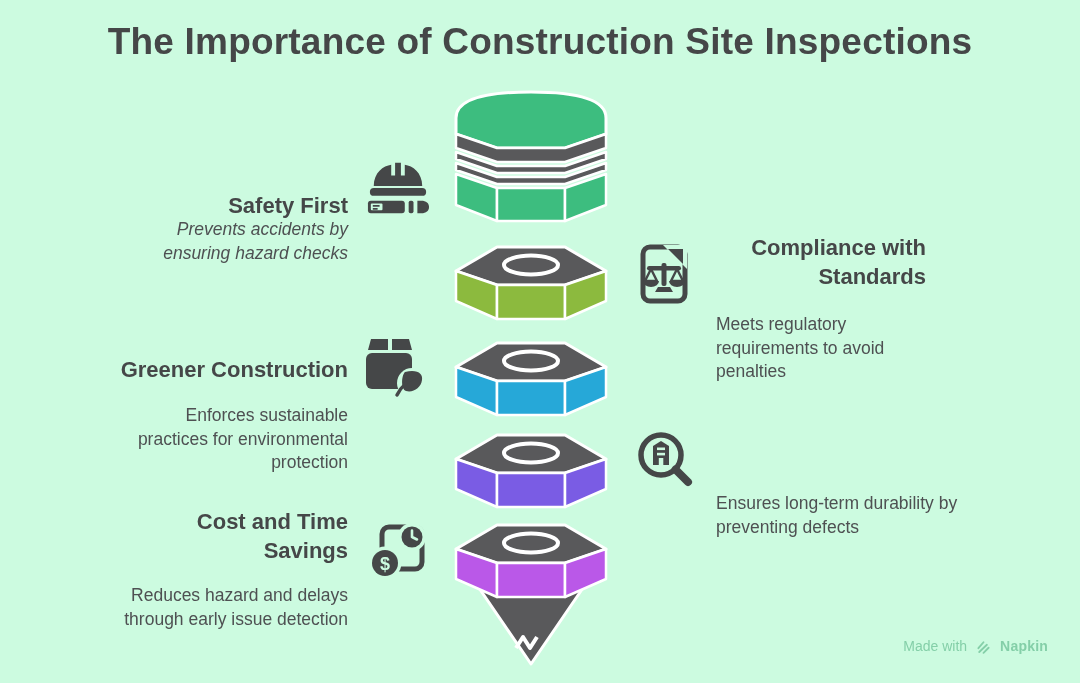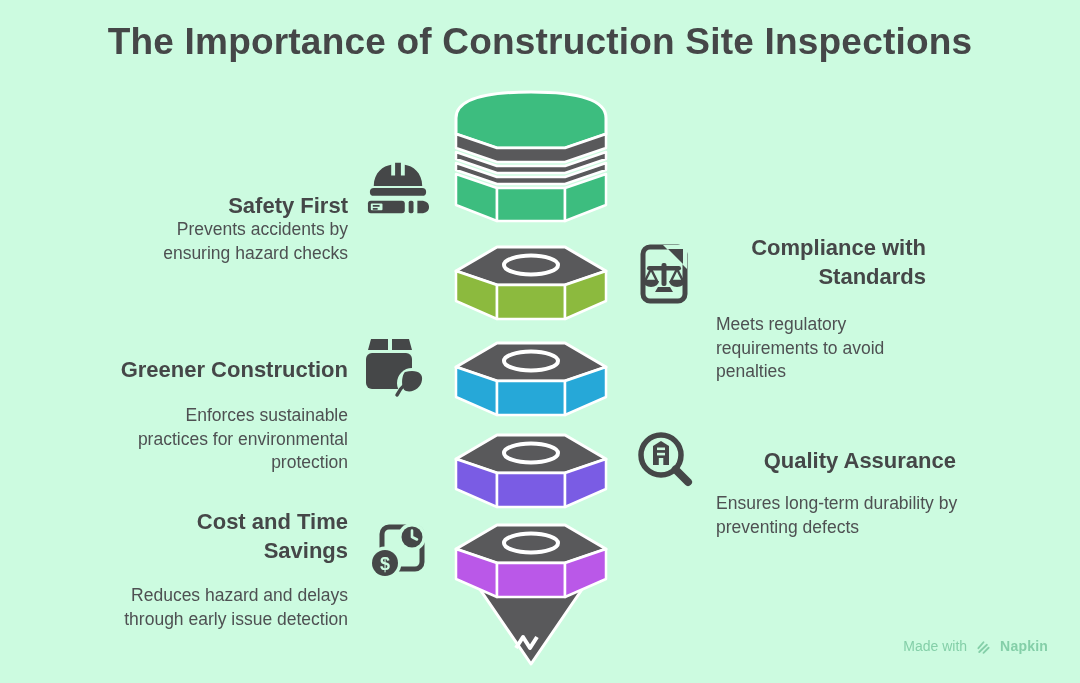--- a/index.html
+++ b/index.html
@@ -85,21 +85,21 @@
     <g transform="translate(0,427)">
       <path class="f-gray ol" d="M4,34 L45,10 L113,10 L154,34 L113,48 L45,48 Z"></path>
       <ellipse cx="79" cy="28" rx="27" ry="9.5" fill="none" stroke="#ffffff" stroke-width="4"></ellipse>
       <path class="f-nut4 ol2" d="M4,34 L45,48 L45,82 L4,64 Z"></path>
       <path class="f-nut4 ol2" d="M45,48 L113,48 L113,82 L45,82 Z"></path>
       <path class="f-nut4 ol2" d="M113,48 L154,34 L154,64 L113,82 Z"></path>
     </g>
   </svg>
 
   <div class="heading ta-r" style="left:88px; top:176px; width:260px;margin-top:16px;">Safety First</div>
-  <div class="desc ta-r" style="left:118px; top:218px; width:230px;">Prevents accidents by ensuring hazard checks</div>
+  <div class="desc ta-r" style="left:118px; top:218px; width:230px;font-style:italic;">Prevents accidents by ensuring hazard checks</div>
   <svg class="icon" style="left:366px; top:159px;" width="64" height="60" viewBox="0 0 66 60">
     <g fill="currentColor">
       <path d="M8,27 C8,13 18,6 26,5 L26,16 L30,16 L30,3 L36,3 L36,16 L40,16 L40,5 C48,6 58,13 58,27 Z"></path>
       <rect x="4" y="29" width="58" height="8" rx="4"></rect>
       <rect x="2" y="42" width="38" height="13" rx="3"></rect>
       <rect x="5" y="45" width="12" height="7" rx="1" fill="var(--bg)"></rect>
       <rect x="7" y="46.5" width="7" height="1.8"></rect>
       <rect x="7" y="49.6" width="5" height="1.8"></rect>
       <rect x="44" y="42" width="5" height="13" rx="2"></rect>
       <path d="M53,42 h4 c5,0 8,2.5 8,6.5 c0,4 -3,6.5 -8,6.5 h-4 z"></path>
@@ -139,21 +139,20 @@
   <svg class="icon" style="left:634px; top:430px;" width="64" height="64" viewBox="0 0 64 64">
     <circle cx="27" cy="25" r="20" fill="none" stroke="currentColor" stroke-width="5.5"></circle>
     <line x1="41.5" y1="39.5" x2="54" y2="52" stroke="currentColor" stroke-width="8" stroke-linecap="round"></line>
     <g>
       <path d="M19,35 L19,16 L27,11 L35,16 L35,35 Z" fill="currentColor"></path>
       <rect x="23" y="17.5" width="8" height="2.6" fill="var(--bg)"></rect>
       <rect x="23" y="22.8" width="8" height="2.6" fill="var(--bg)"></rect>
       <rect x="24.8" y="28" width="4.5" height="7" fill="var(--bg)"></rect>
     </g>
   </svg>
-  <div class="heading" style="left:716px; top:447px; width:240px;">Quality Assurance</div>
   <div class="desc" style="left:716px; top:492px; width:245px;">Ensures long-term durability by preventing defects</div>
 
   <div class="heading ta-r" style="left:148px; top:508px; width:200px;">Cost and Time Savings</div>
   <div class="desc ta-r" style="left:103px; top:584px; width:245px;">Reduces hazard and delays through early issue detection</div>
   <svg class="icon" style="left:366px; top:521px;" width="62" height="62" viewBox="0 0 62 62">
     <rect x="16" y="6" width="40" height="42" rx="7" fill="none" stroke="currentColor" stroke-width="5"></rect>
     <circle cx="46" cy="16" r="14" fill="var(--bg)"></circle>
     <g>
       <circle cx="46" cy="16" r="10.5" fill="currentColor"></circle>
       <path d="M46,16 L46,9.5 M46,16 L51,18.5" stroke="var(--bg)" stroke-width="2.6" stroke-linecap="round" fill="none"></path>

